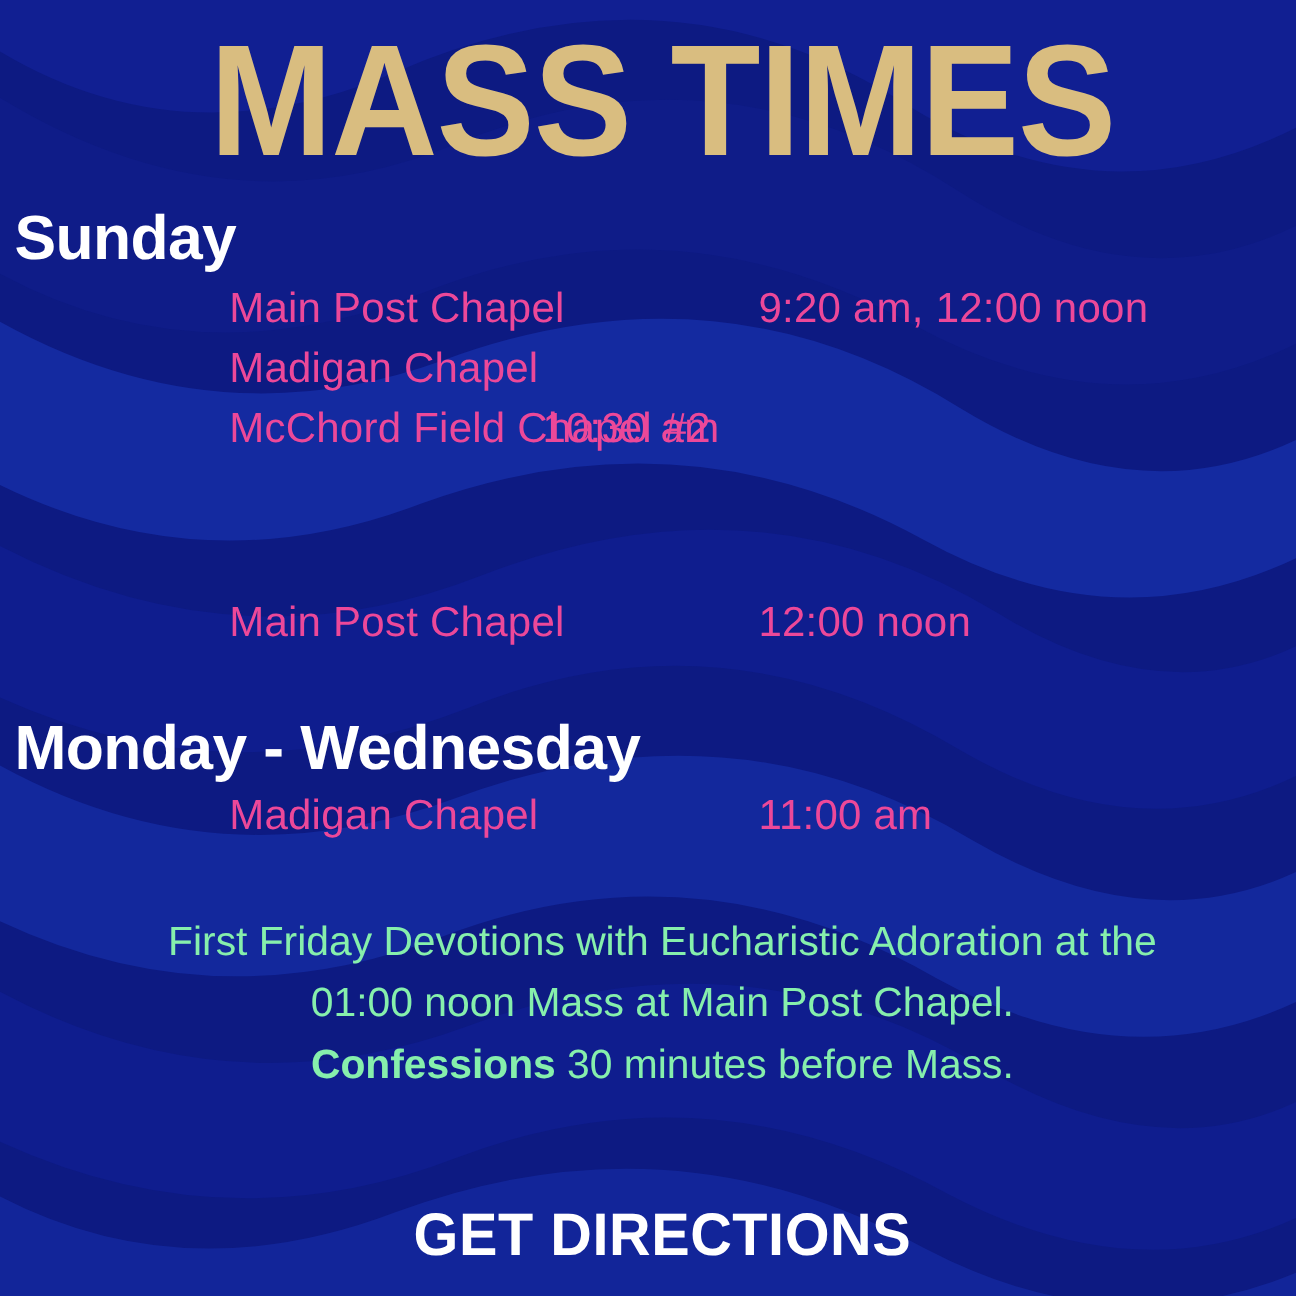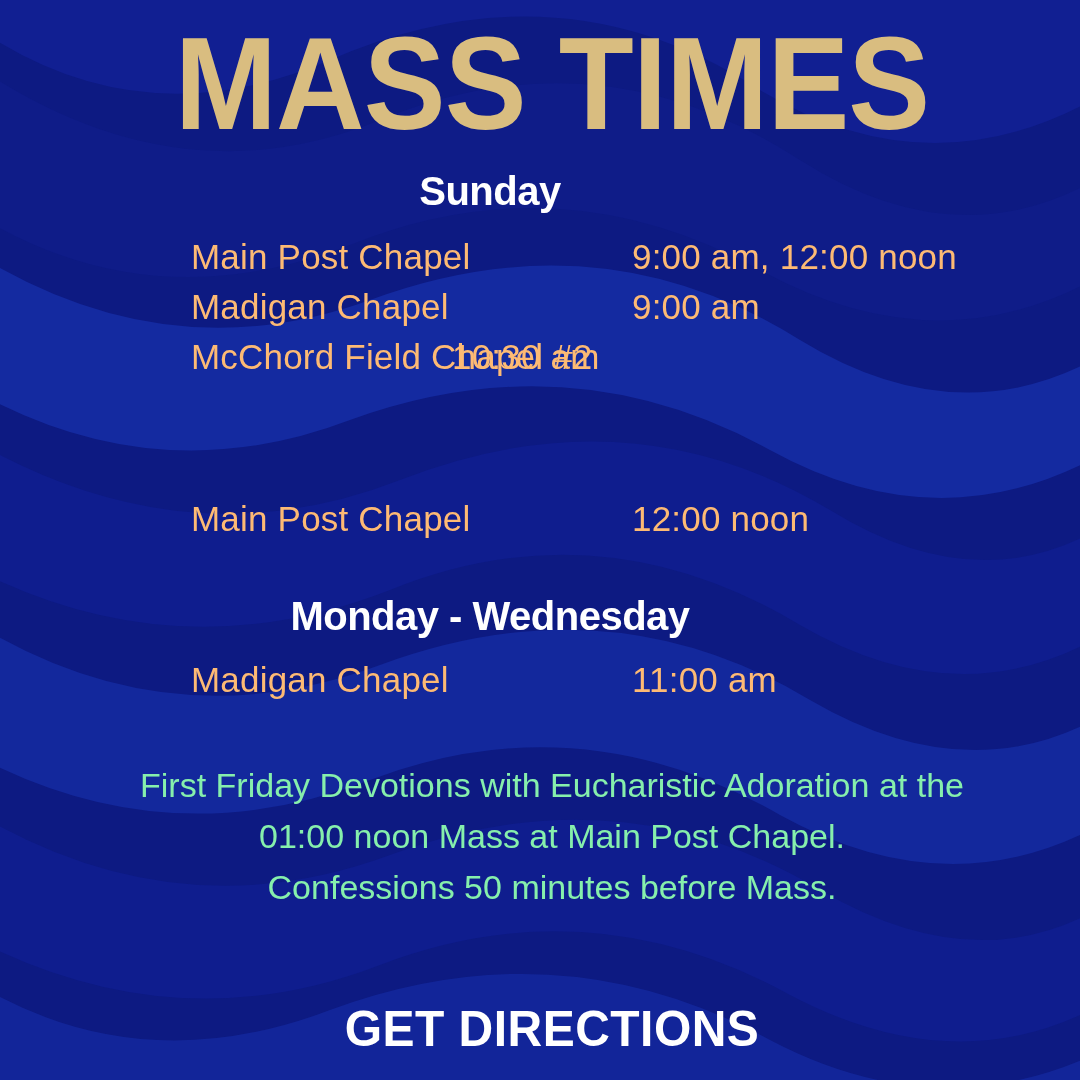--- a/index.html
+++ b/index.html
@@ -50,24 +50,24 @@
     letter-spacing: -1px;
     transform: scaleX(0.93);
     transform-origin: center top;
     white-space: nowrap;
   }
 
   .day-heading {
     position: absolute;
     left: 0;
     width: 956px;
-    text-align: center;
+    text-align: left;
     color: #ffffff;
     font-weight: 700;
-    font-size: 40px;
+    font-size: 52px;
     letter-spacing: -0.5px;
     white-space: nowrap;
   }
 
   #heading-sunday      { top: 169px; }
   #heading-mon-fri     { top: 432px; }
   #heading-mon-wed     { top: 594px; }
 
   
   .schedule {
@@ -79,21 +79,21 @@
   }
 
   #schedule-sunday  { top: 232px; }
   #schedule-mon-fri { top: 494px; }
   #schedule-mon-wed { top: 655px; }
 
   .sched-row {
     display: flex;
     align-items: flex-start;
     width: 868px;
-    color: #fdba74;
+    color: #ec4899;
     font-size: 35px;
     line-height: 50px;
     font-weight: 400;
     letter-spacing: 0.2px;
     white-space: nowrap;
   }
 
   .sched-place {
     padding-left: 179px;
     box-sizing: border-box;
@@ -116,21 +116,21 @@
     left: 0;
     width: 1080px;
     top: 760px;
     text-align: center;
     color: #86efac;
     font-size: 34px;
     line-height: 51px;
     font-weight: 400;
   }
   .notes .line { display: block; white-space: nowrap; }
-  .notes b { font-weight: 400; }
+  .notes b { font-weight: 700; }
 
   .cta {
     position: absolute;
     left: 0;
     width: 1080px;
     top: 1000px;
     text-align: center;
     color: #ffffff;
     font-size: 50px;
     font-weight: 700;
@@ -179,26 +179,25 @@
   <div id="content">
 
     <div class="title">MASS TIMES</div>
 
     <div class="day-heading" id="heading-sunday">Sunday</div>
 
     <div class="schedule" id="schedule-sunday">
 
       <div class="sched-row">
         <span class="sched-place">Main Post Chapel</span>
-        <span class="sched-time">9:00 am, 12:00 noon</span>
+        <span class="sched-time">9:20 am, 12:00 noon</span>
       </div>
 
       <div class="sched-row">
         <span class="sched-place">Madigan Chapel</span>
-        <span class="sched-time">9:00 am</span>
       </div>
 
       <div class="sched-row tight">
         <span class="sched-place">McChord Field Chapel #2</span>
         <span class="sched-time">10:30 am</span>
       </div>
     </div>
 
 
     <div class="schedule" id="schedule-mon-fri">
@@ -213,19 +212,19 @@
     <div class="schedule" id="schedule-mon-wed">
       <div class="sched-row">
         <span class="sched-place">Madigan Chapel</span>
         <span class="sched-time">11:00 am</span>
       </div>
     </div>
 
     <div class="notes">
       <span class="line">First Friday Devotions with Eucharistic Adoration at the</span>
       <span class="line">01:00 noon Mass at Main Post Chapel.</span>
-      <span class="line"><b>Confessions</b><span> 50 minutes before Mass.</span></span>
+      <span class="line"><b>Confessions</b><span> 30 minutes before Mass.</span></span>
     </div>
 
     <div class="cta">GET DIRECTIONS</div>
 
   </div>
 </div>
 
 </body></html>

